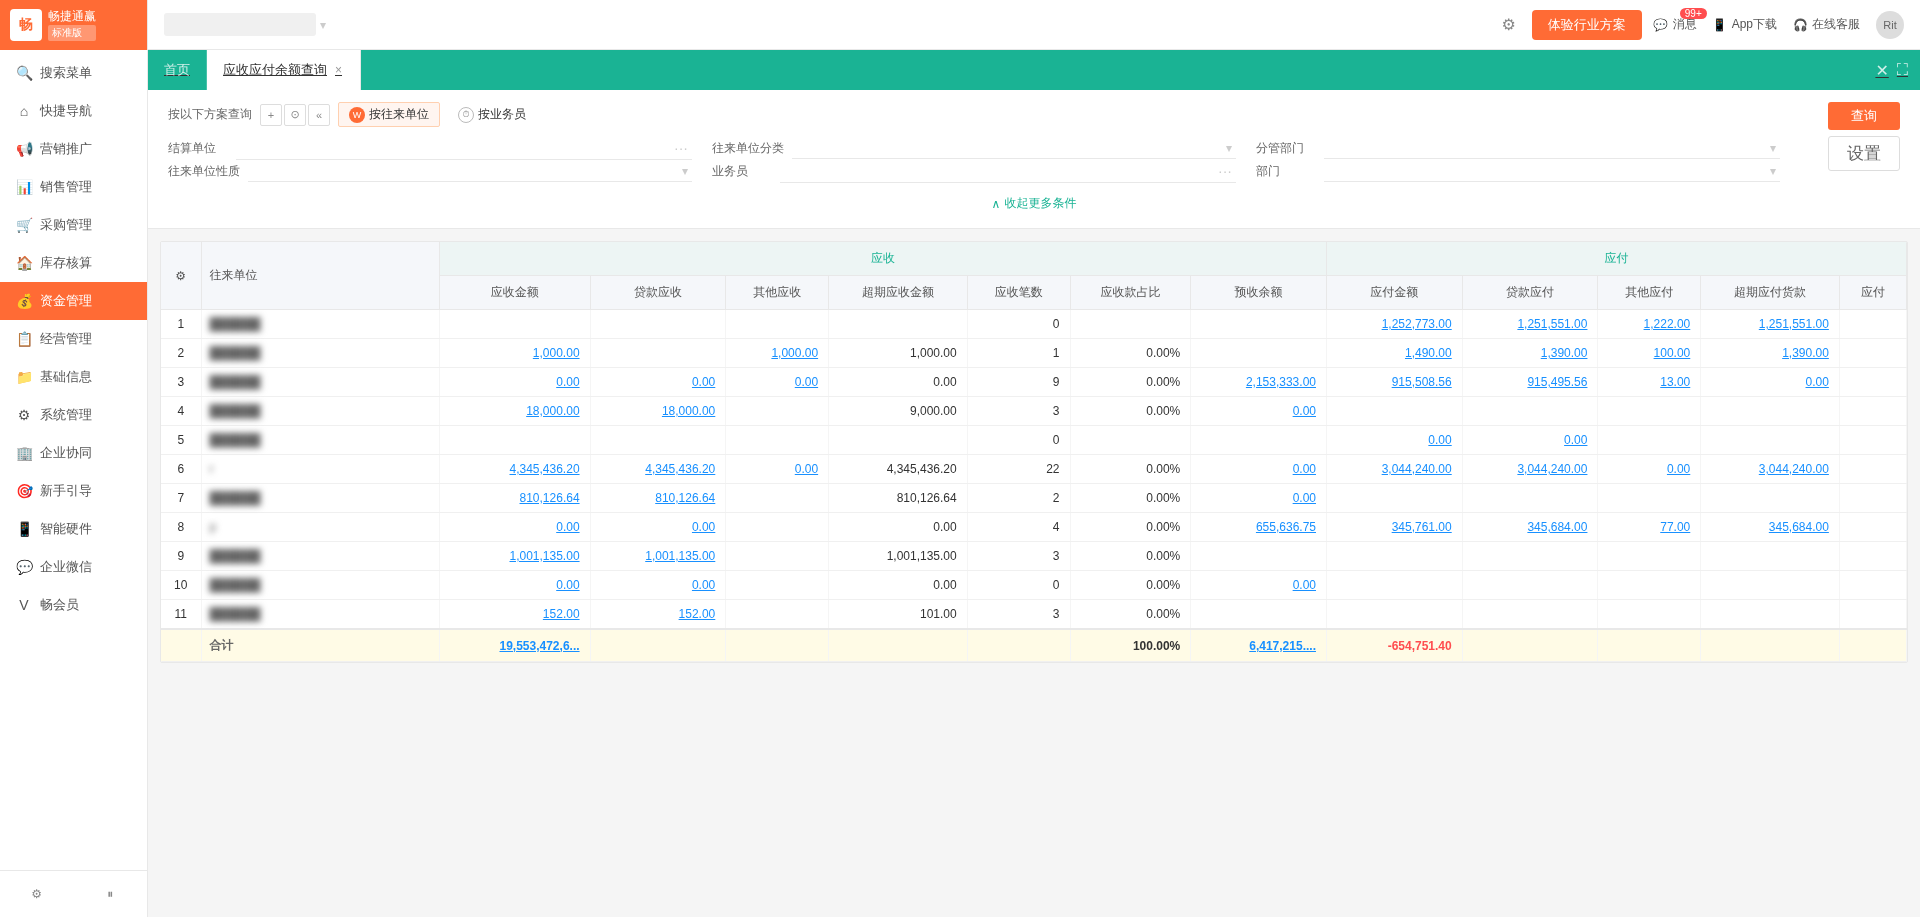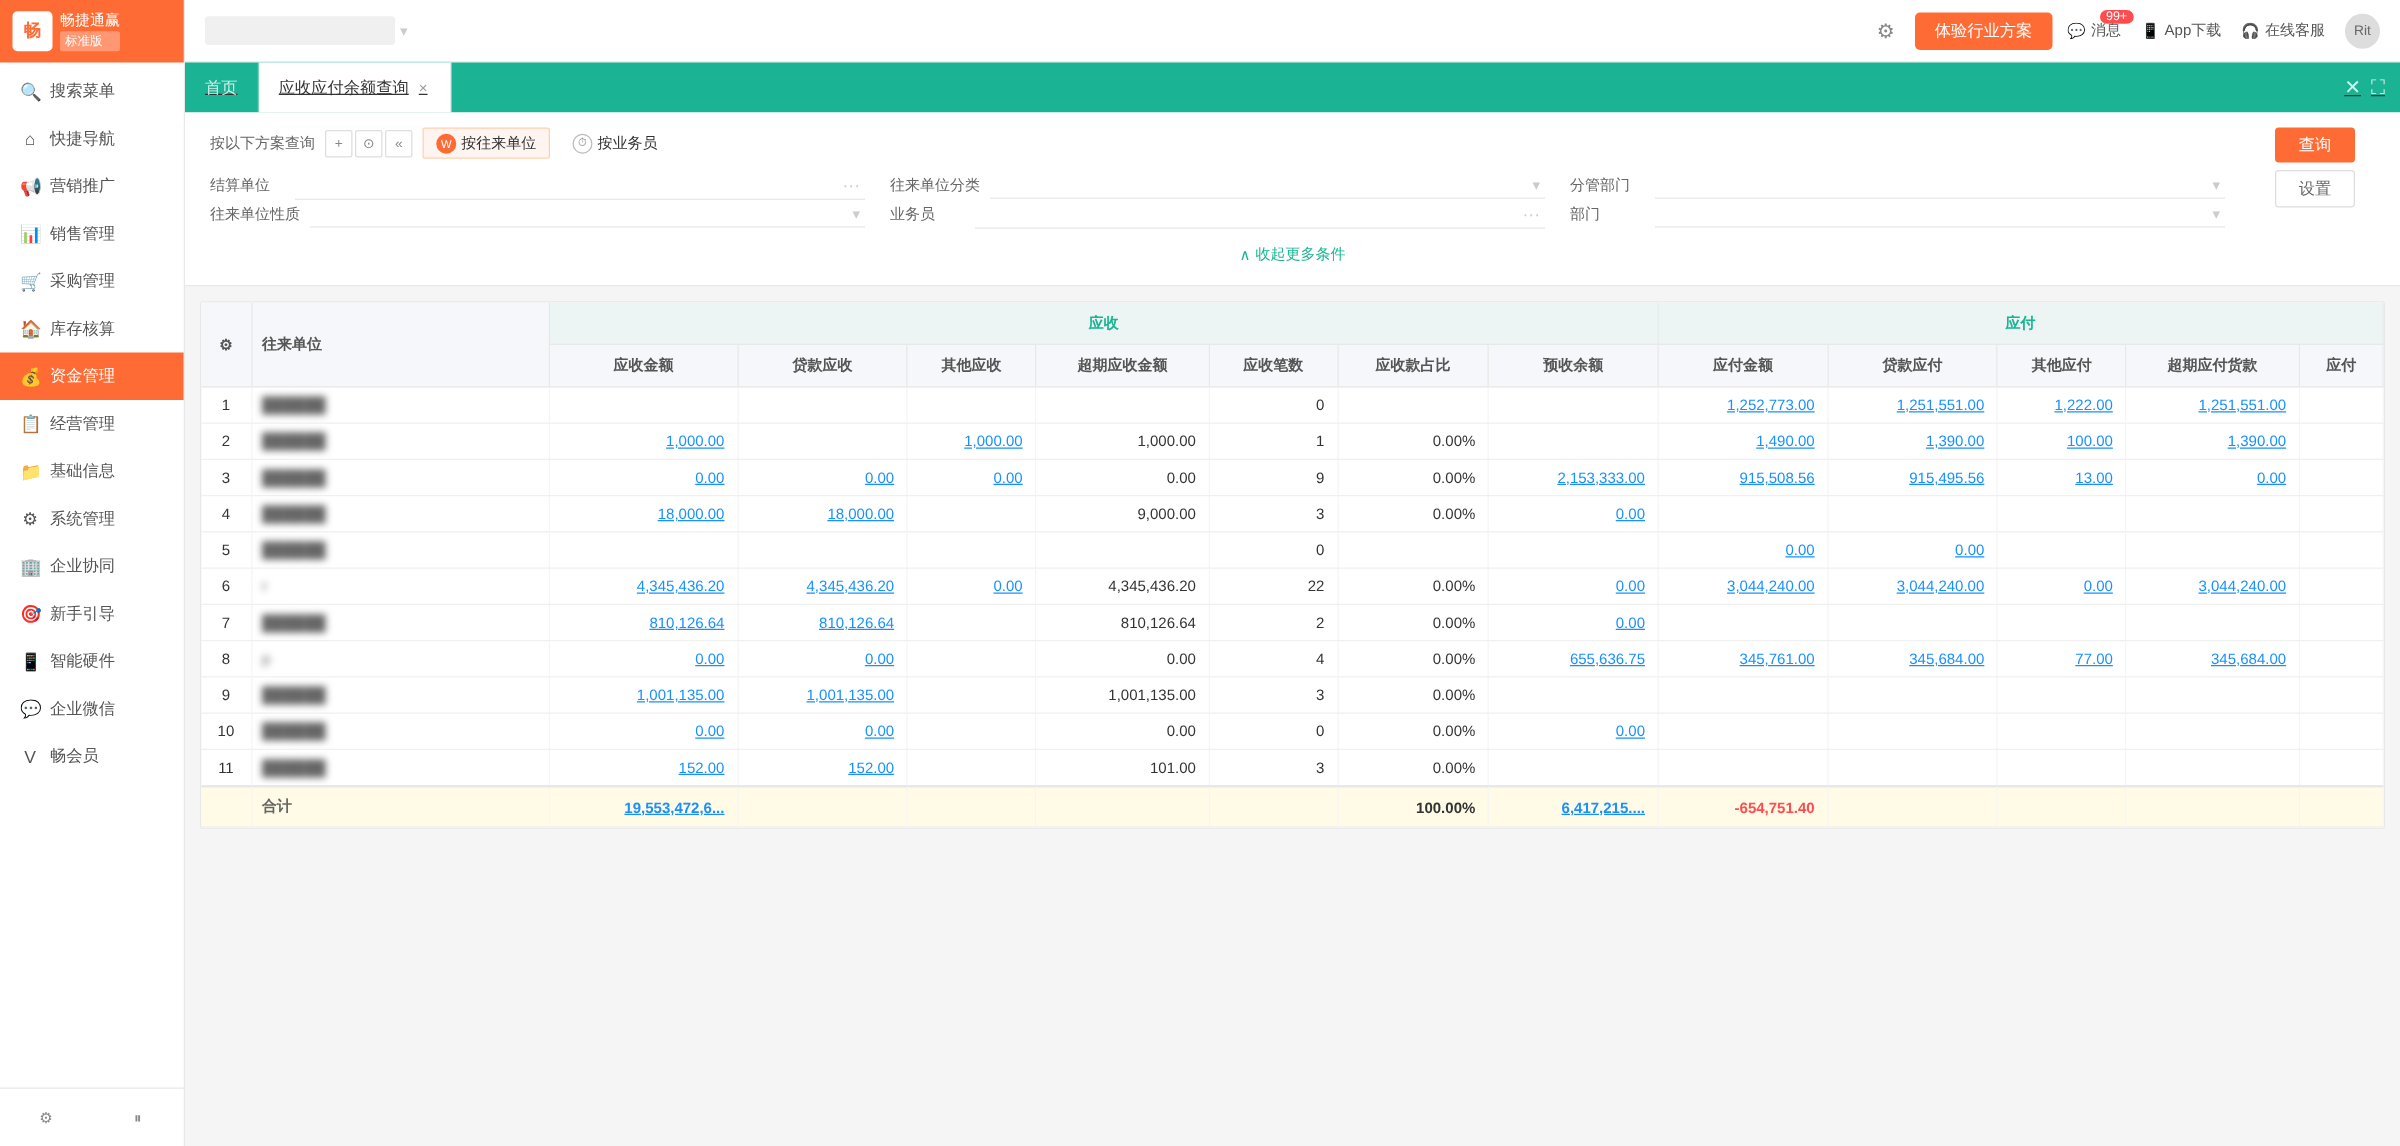--- a/index.html
+++ b/index.html
@@ -45,21 +45,21 @@
     
     .page { flex: 1; overflow: auto; background: #f5f5f5; }
     .page-header { background: #fff; padding: 12px 20px; display: flex; align-items: center; justify-content: space-between; border-bottom: 1px solid #e8e8e8; }
     .page-title { font-size: 16px; font-weight: bold; color: #333; }
     .page-header-actions { display: flex; gap: 8px; }
     .header-action-btn { display: flex; align-items: center; gap: 4px; color: #1ab394; cursor: pointer; font-size: 13px; border: none; background: none; }
 
     
     .table-container { margin: 12px; background: #fff; border: 1px solid #e8e8e8; border-radius: 2px; overflow: auto; }
     .data-table { width: 100%; border-collapse: collapse; min-width: 1500px; }
-    .data-table th { background: #f5f7fa; padding: 8px 10px; text-align: center; font-weight: bold; color: #555; font-size: 12px; border-bottom: 1px solid #e8e8e8; border-right: 1px solid #e8e8e8; white-space: nowrap; }
+    .data-table th { background: #f5f7fa; padding: 8px 10px; text-align: center; font-weight: normal; color: #555; font-size: 12px; border-bottom: 1px solid #e8e8e8; border-right: 1px solid #e8e8e8; white-space: nowrap; }
     .data-table th.group-header { background: #edf5f4; color: #1ab394; }
     .data-table td { padding: 7px 10px; text-align: center; border-bottom: 1px solid #f0f0f0; border-right: 1px solid #f5f5f5; font-size: 12px; color: #333; white-space: nowrap; }
     .data-table td.money { text-align: right; color: #1890ff; text-decoration: underline; cursor: pointer; }
     .data-table td.num { text-align: right; }
     .data-table tr.total-row td { background: #fffbe6; font-weight: bold; border-top: 2px solid #e8e8e8; }
     .data-table td.partner-name { text-align: left; padding-left: 8px; color: #666; }
     .settings-icon-cell { text-align: center; cursor: pointer; color: #888; }
     .col-number { width: 40px; }
 
     .filter-section { background: #fff; padding: 12px 20px; border-bottom: 1px solid #e8e8e8; position: relative; }
@@ -72,23 +72,23 @@
 
     .filter-scheme-row { display: flex; align-items: center; gap: 8px; margin-bottom: 10px; }
     .scheme-label { color: #666; font-size: 12px; }
     .scheme-btn-group { display: flex; gap: 2px; }
     .scheme-btn { width: 22px; height: 22px; border: 1px solid #ddd; border-radius: 2px; display: flex; align-items: center; justify-content: center; cursor: pointer; color: #888; font-size: 11px; background: #fff; }
     .active-scheme { display: flex; align-items: center; gap: 4px; padding: 3px 10px; background: #fff5f0; border-radius: 2px; border: 1px solid #ffd0b0; cursor: pointer; }
     .active-scheme-icon { width: 16px; height: 16px; border-radius: 50%; background: #ff6b35; color: #fff; display: flex; align-items: center; justify-content: center; font-size: 9px; }
     .inactive-scheme { display: flex; align-items: center; gap: 4px; padding: 3px 10px; cursor: pointer; }
     .inactive-scheme-icon { width: 16px; height: 16px; border-radius: 50%; border: 1px solid #bbb; color: #888; display: flex; align-items: center; justify-content: center; font-size: 9px; }
 
-    .action-btns { position: absolute; right: 36px; top: 12px; display: flex; flex-direction: column; gap: 6px; }
+    .action-btns { position: absolute; right: 20px; top: 12px; display: flex; flex-direction: column; gap: 6px; }
     .btn-query { background: #ff6b35; color: #fff; border: none; padding: 5px 18px; border-radius: 3px; font-size: 13px; cursor: pointer; }
-    .btn-settings { background: #fff; color: #666; border: 1px solid #ddd; padding: 5px 18px; border-radius: 3px; font-size: 13px; cursor: pointer; }
+    .btn-settings { background: #fff; color: #666; border: 1px solid #ddd; padding: 5px 18px; border-radius: 3px; font-size: 17px; cursor: pointer; }
 
     .collapse-more { display: flex; align-items: center; justify-content: center; gap: 4px; color: #1ab394; font-size: 12px; cursor: pointer; padding: 4px; }
 
     .blurred { filter: blur(3px); user-select: none; }
   </style>
 </head>
 <body>
 
 <div class="sidebar">
   <div class="sidebar-logo">

